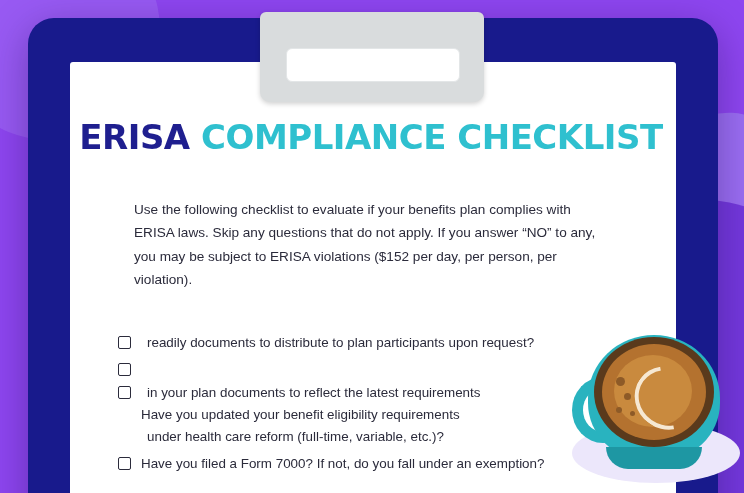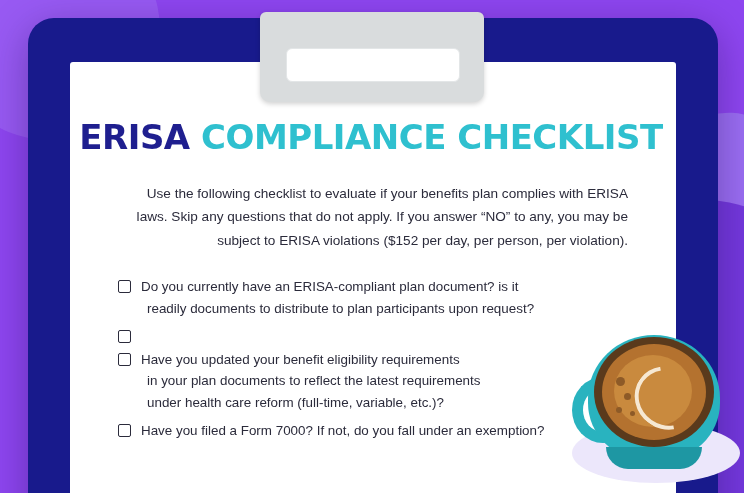--- a/index.html
+++ b/index.html
@@ -116,26 +116,26 @@
     font-weight: 700;
     font-size: 34px;
     letter-spacing: -0.5px;
     line-height: 1;
     white-space: nowrap;
   }
   .title-a { color: #1f1f8f; }
   .title-b { color: #2fc0cf; }
 
   .doc-intro {
-    margin: 0;
+    margin: 16px;
     padding: 28px 48px 0 48px;
     font-size: 13.6px;
     line-height: 1.72;
     color: #2b2b3b;
-    text-align: right;
+    text-align: left;
   }
 
   .checklist {
     margin: 0;
     padding: 24px 0 0 48px;
     list-style: none;
   }
   .check-item {
     display: flex;
     align-items: flex-start;
@@ -269,34 +269,33 @@
         <span class="title-a">ERISA </span><span class="title-b">COMPLIANCE CHECKLIST</span>
       </h1>
 
       <p class="doc-intro">Use the following checklist to evaluate if your benefits plan complies with ERISA laws. Skip any questions that do not apply. If you answer “NO” to any, you may be subject to ERISA violations ($152 per day, per person, per violation).</p>
 
       <ul class="checklist">
 
         <li class="check-item">
           <span class="checkbox"></span>
           <span class="check-text">
-            <span class="ln">Do you currently have an ERISA-compliant plan document? is it</span>
             <span class="ln ind">readily documents to distribute to plan participants upon request?</span>
           </span>
         </li>
 
         <li class="check-item">
           <span class="checkbox"></span>
         </li>
 
         <li class="check-item">
           <span class="checkbox"></span>
           <span class="check-text">
+            <span class="ln ind">in your plan documents to reflect the latest requirements</span>
             <span class="ln">Have you updated your benefit eligibility requirements</span>
-            <span class="ln ind">in your plan documents to reflect the latest requirements</span>
             <span class="ln ind">under health care reform (full-time, variable, etc.)?</span>
           </span>
         </li>
 
         <li class="check-item">
           <span class="checkbox"></span>
           <span class="check-text">
             <span class="ln">Have you filed a Form 7000? If not, do you fall under an exemption?</span>
           </span>
         </li>

